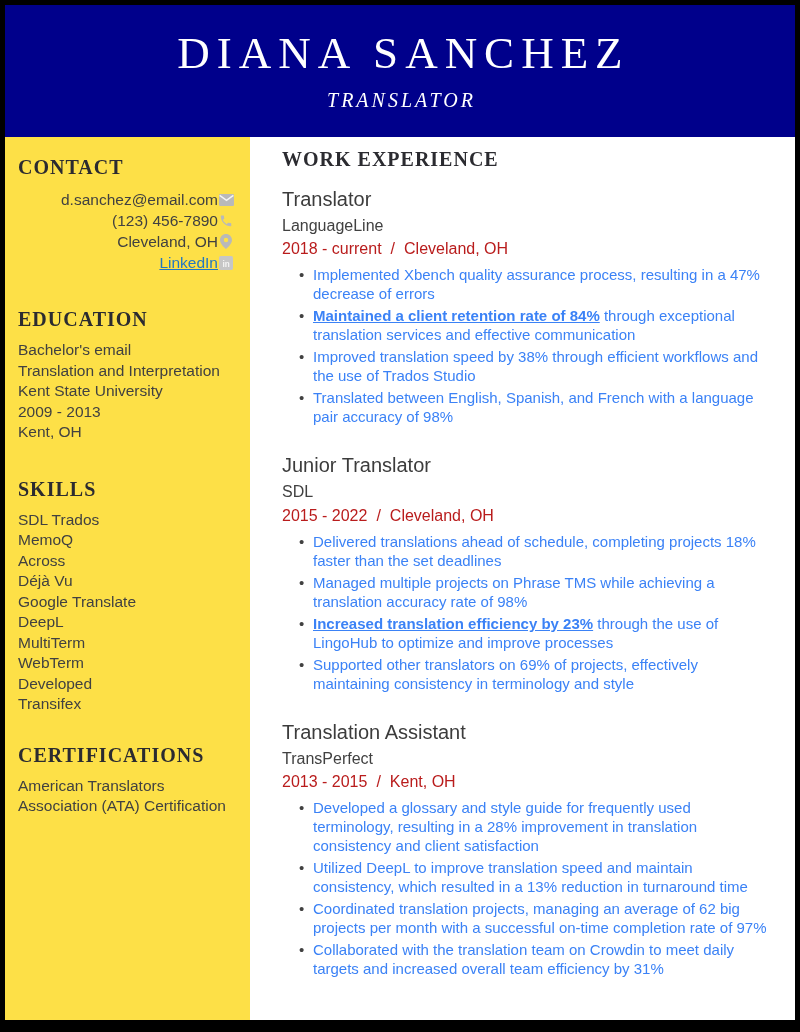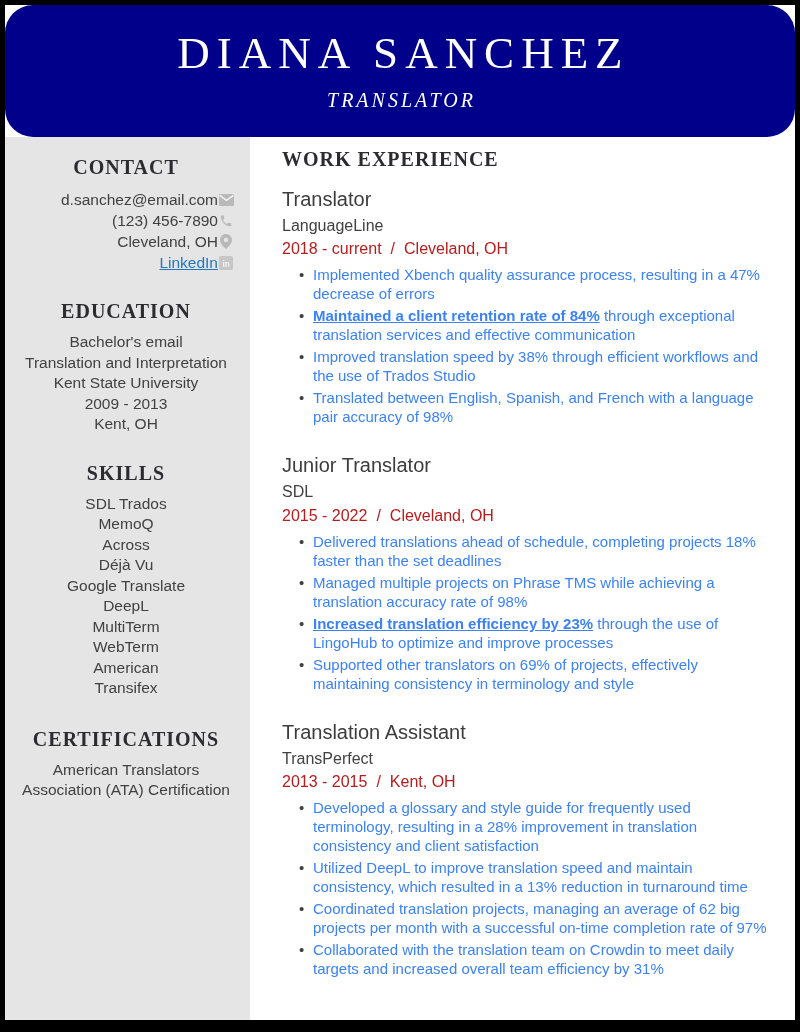--- a/index.html
+++ b/index.html
@@ -5,54 +5,54 @@
   html, body { margin: 0; padding: 0; background: #ffffff; }
   .page {
     width: 800px; height: 1032px; box-sizing: border-box;
     border: 5px solid #000; border-bottom-width: 12px;
     background: #fff; display: flex; flex-direction: column;
     font-family: "Liberation Sans", sans-serif; overflow: hidden;
   }
   
   .header {
     flex: 0 0 132px; background: #00008b;
-    display: flex; flex-direction: column; align-items: center; justify-content: center; border-radius: 28px;
+    display: flex; flex-direction: column; align-items: center; justify-content: center;
   }
   .person-name {
     margin: 0; color: #fff; font-family: "Liberation Serif", serif;
     font-weight: 400; font-size: 45px; letter-spacing: 7px; padding-left: 7px;
     line-height: 1.05;
   }
   .person-title {
     color: #fff; font-family: "Liberation Serif", serif; font-style: italic;
     font-size: 20px; letter-spacing: 3px; padding-left: 3px; margin-top: 11px;
   }
   
   .content { flex: 1; display: flex; min-height: 0; }
   .sidebar {
-    width: 245px; box-sizing: border-box; background: #e5e5e5;
-    padding: 18px 16px 0 13px; text-align: center;
+    width: 245px; box-sizing: border-box; background: #fde047;
+    padding: 18px 16px 0 13px; text-align: left;
   }
   .main { flex: 1; box-sizing: border-box; padding: 10px 24px 0 32px; }
 
   .section-heading {
     margin: 0; font-family: "Liberation Serif", serif; font-weight: 700;
     font-size: 20px; letter-spacing: 1px; color: #2b2b30; line-height: 1.25;
   }
   
   .contact-rows { margin-top: 9px; }
   .contact-row {
     display: flex; justify-content: flex-end; align-items: center; 
     font-size: 15.5px; color: #414141; line-height: 21px;
   }
   .contact-row .icon { display: inline-flex; width: 16px; justify-content: center; }
   .contact-row .icon svg { display: block; }
   .contact-link { color: #2277c3; text-decoration: underline; }
   
-  .sb-section { margin-top: 26px; }
+  .sb-section { margin-top: 34px; }
   .sb-section.first { margin-top: 0; }
   .sb-line { font-size: 15.5px; color: #414141; line-height: 20.5px; }
   .sb-lines { margin-top: 8px; }
   .cert-section { margin-top: 28px; }
   
   .job { margin-top: 26px; }
   .job.first { margin-top: 14px; }
   .job-title { margin: 0; font-size: 20px; font-weight: 400; color: #3c3c3c; line-height: 1.3; }
   .job-company { font-size: 16px; color: #414141; margin-top: 4px; line-height: 1.2; }
   .job-dates { font-size: 16px; color: #b91c1c; margin-top: 4px; line-height: 1.2; }
@@ -134,21 +134,21 @@
         <h2 class="section-heading">SKILLS</h2>
         <div class="sb-lines">
           <div class="sb-line">SDL Trados</div>
           <div class="sb-line">MemoQ</div>
           <div class="sb-line">Across</div>
           <div class="sb-line">Déjà Vu</div>
           <div class="sb-line">Google Translate</div>
           <div class="sb-line">DeepL</div>
           <div class="sb-line">MultiTerm</div>
           <div class="sb-line">WebTerm</div>
-          <div class="sb-line">American</div>
+          <div class="sb-line">Developed</div>
           <div class="sb-line">Transifex</div>
         </div>
       </section>
 
       <section class="sb-section cert-section">
         <h2 class="section-heading">CERTIFICATIONS</h2>
         <div class="sb-lines">
           <div class="sb-line">American Translators Association (ATA) Certification</div>
         </div>
       </section>

